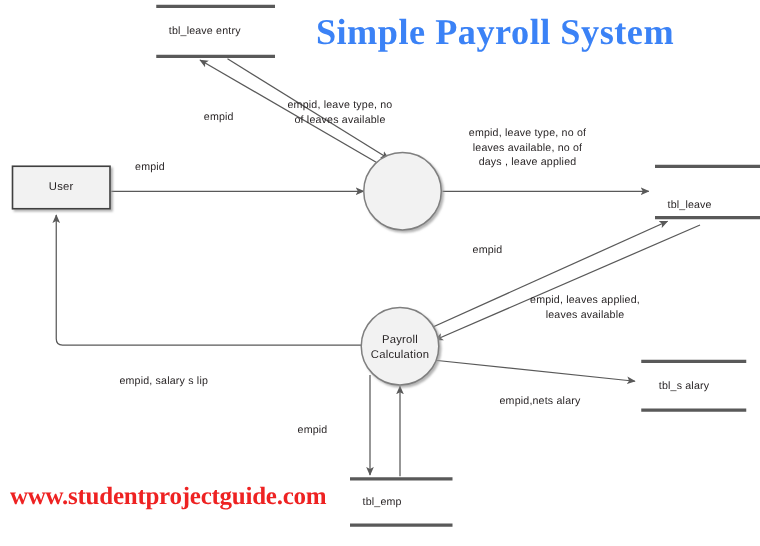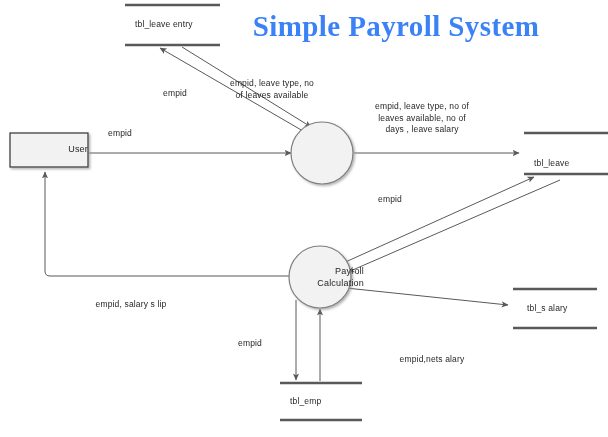--- a/index.html
+++ b/index.html
@@ -41,21 +41,21 @@
     font-size: 8.5px;
     color: #231f20;
     letter-spacing: 0.15px;
     white-space: nowrap;
   }
   .node-label {
     position: absolute;
     font-family: "Liberation Sans", sans-serif;
     font-size: 9px;
     color: #231f20;
-    text-align: right;
+    text-align: center;
     line-height: 12px;
     white-space: pre-line;
     letter-spacing: 0.2px;
   }
   #diagram-title {
     position: absolute;
     left: 236px;
     top: 10px;
     width: 320px;
     text-align: center;
@@ -131,20 +131,21 @@
 
     <rect x="10" y="133" width="78" height="34" fill="#f2f2f2" stroke="#404040" stroke-width="1.3" filter="url(#softshadow)"></rect>
 
     <circle cx="322" cy="153" r="31" fill="#f2f2f2" stroke="#7f7f7f" stroke-width="1.2" filter="url(#softshadow)"></circle>
 
     <circle cx="320" cy="277" r="31" fill="#f2f2f2" stroke="#7f7f7f" stroke-width="1.2" filter="url(#softshadow)"></circle>
   </svg>
 
   <div id="diagram-title">Simple Payroll System</div>
 
+  <div id="watermark">www.studentprojectguide.com</div>
 
   <div class="node-label" style="left:10px; top:143px; width:78px;">User</div>
 
 
   <div class="node-label" style="left:276px; top:265px; width:88px;">Payroll
 Calculation</div>
 
   <div class="store-label" style="left:135px; top:19px;">tbl_leave entry</div>
 
   <div class="store-label" style="left:534px; top:148px;margin-top:10px;">tbl_leave</div>
@@ -155,25 +156,27 @@
 
   <div class="flow-label" style="left:80px; top:128px; width:80px;">empid</div>
 
   <div class="flow-label" style="left:135px; top:88px; width:80px;">empid</div>
 
   <div class="flow-label" style="left:207px; top:58px; width:130px;margin-top:20px;">empid, leave type, no
 of leaves available</div>
 
   <div class="flow-label" style="left:358px; top:101px; width:128px;">empid, leave type, no of
 leaves available, no of
-days , leave salary</div>
+days , leave applied</div>
 
   <div class="flow-label" style="left:355px; top:194px; width:70px;">empid</div>
 
+  <div class="flow-label" style="left:400px; top:234px; width:136px;">empid, leaves applied,
+leaves available</div>
 
-  <div class="flow-label" style="left:382px; top:315px; width:100px;margin-top:39px;">empid,nets alary</div>
+  <div class="flow-label" style="left:382px; top:315px; width:100px;">empid,nets alary</div>
 
   <div class="flow-label" style="left:65px; top:299px; width:132px;">empid, salary s lip</div>
 
   <div class="flow-label" style="left:215px; top:338px; width:70px;">empid</div>
 
 
 </div>
 
 </body></html>

